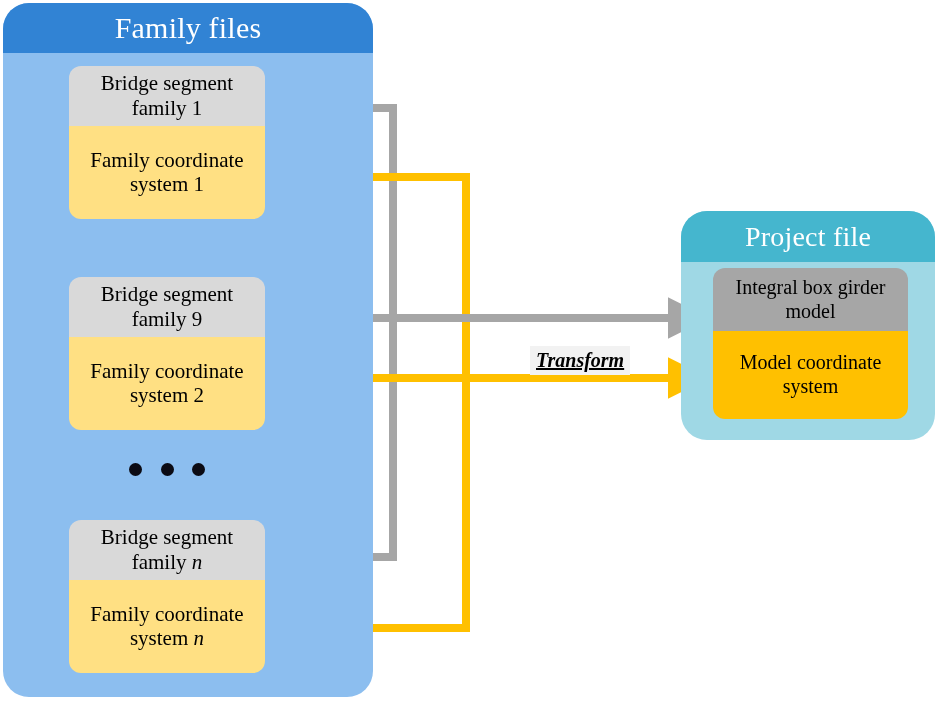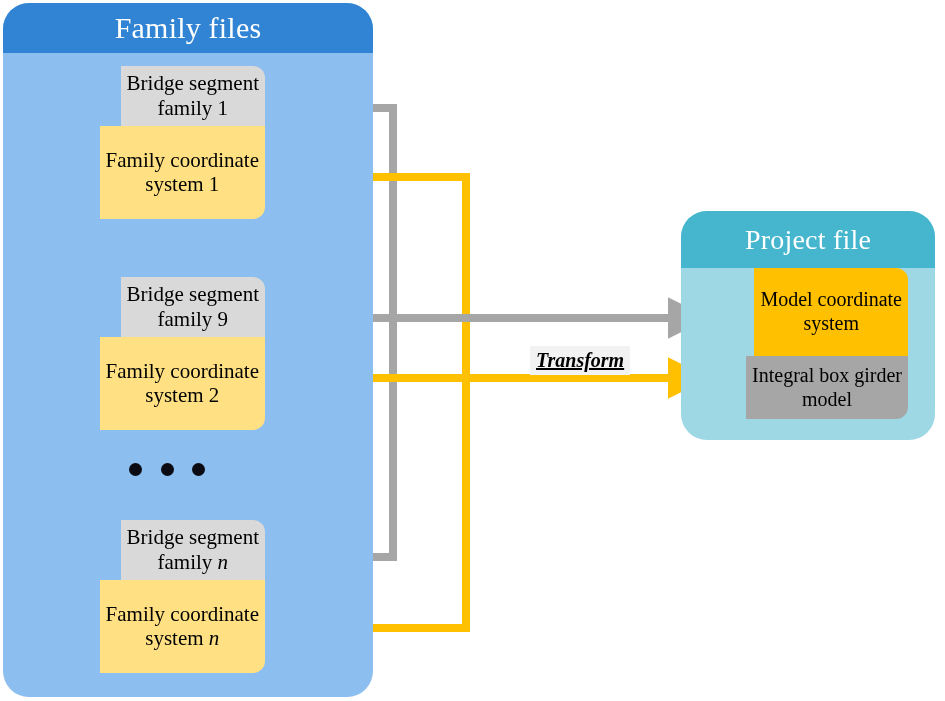--- a/index.html
+++ b/index.html
@@ -61,33 +61,32 @@
   }
 
   #project-panel {
     left: 681px;
     top: 211px;
     width: 254px;
     height: 229px;
     background: #9FD8E5;
   }
   #project-panel .panel-header {
-    height: 57px;
+    height: 51px;
     background: #45B6CE;
     font-size: 28px;
   }
 
   
   .card {
     position: absolute;
     border-radius: 12px;
     overflow: hidden;
     display: flex;
     flex-direction: column;
-    align-items: flex-end;
   }
   .card-part {
     display: flex;
     align-items: center;
     justify-content: center;
     text-align: center;
     line-height: 1.18;
     box-sizing: border-box;
     padding: 0 6px;
     color: #000000;
@@ -249,27 +248,27 @@
     </div>
   </div>
 
   <div class="edge-label" id="label-transform">Transform</div>
 
   <div class="panel" id="project-panel">
     <div class="panel-header">Project file</div>
   </div>
 
   <div class="card" id="project-card">
+    <div class="card-part part-top">
+      <span>
+        <span>Integral box girder</span><br>
+        <span>model</span>
+      </span>
+    </div>
     <div class="card-part part-bottom">
       <span>
         <span>Model coordinate</span><br>
         <span>system</span>
       </span>
     </div>
-    <div class="card-part part-top">
-      <span>
-        <span>Integral box girder</span><br>
-        <span>model</span>
-      </span>
-    </div>
   </div>
 
 </div>
 
 </body></html>

